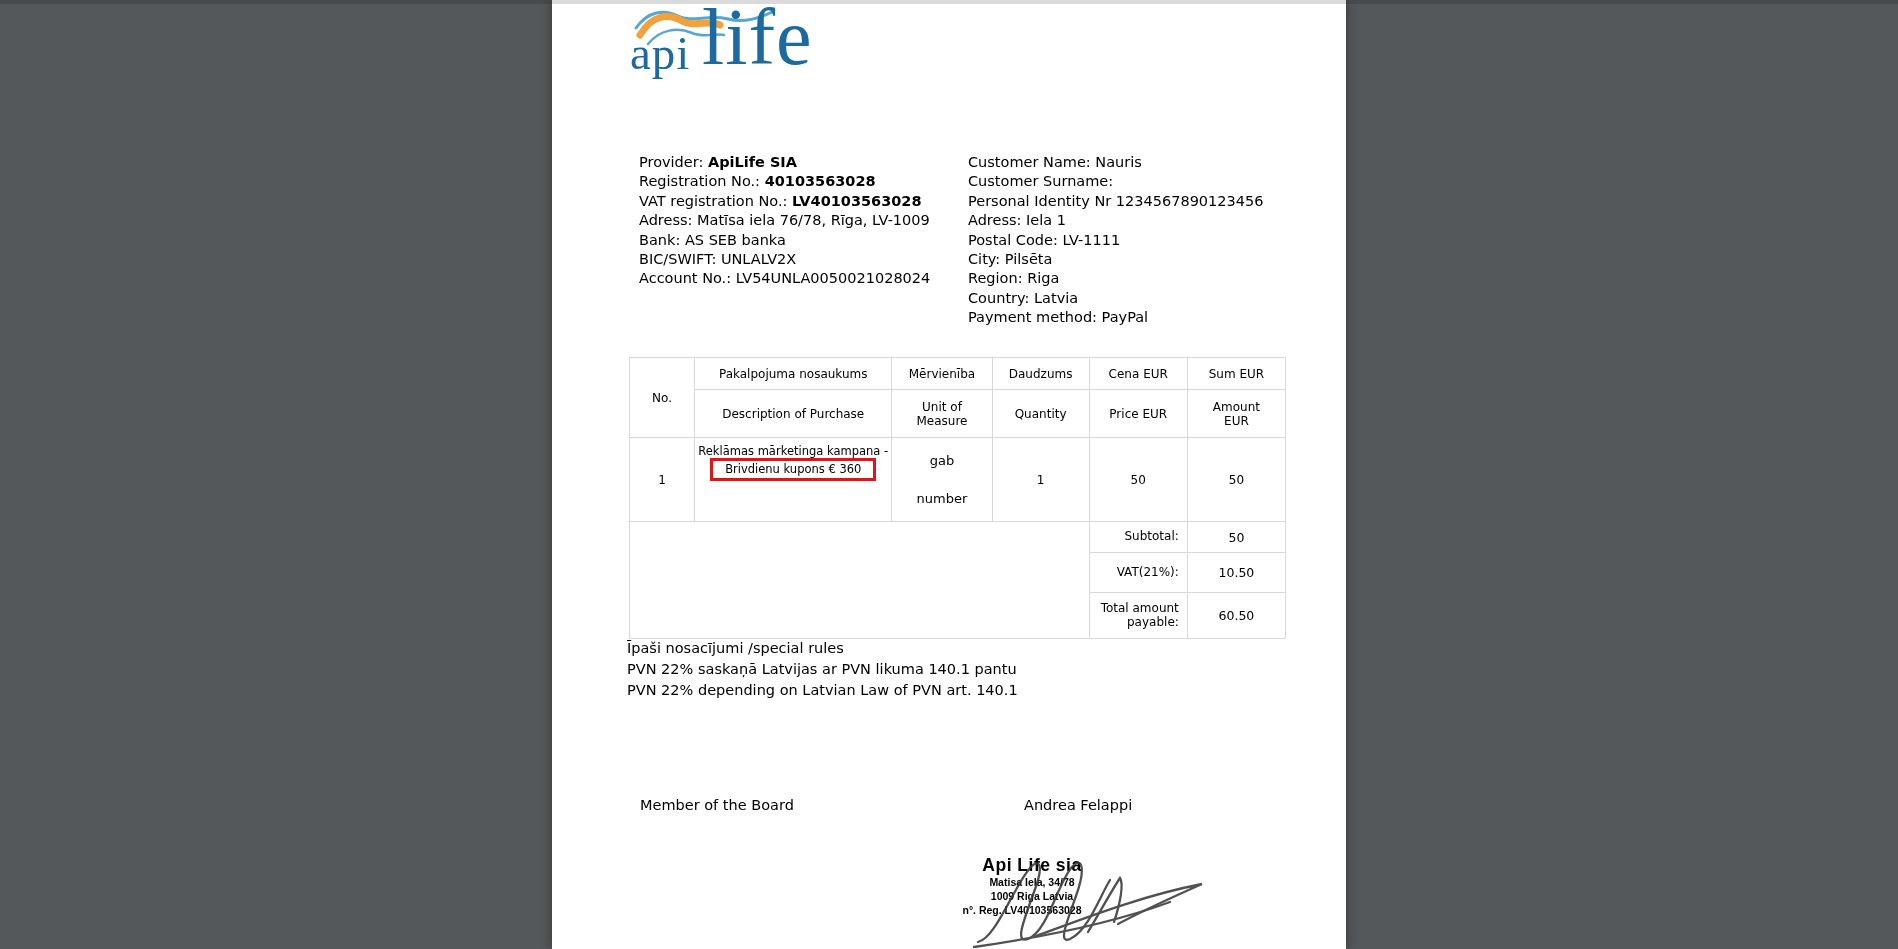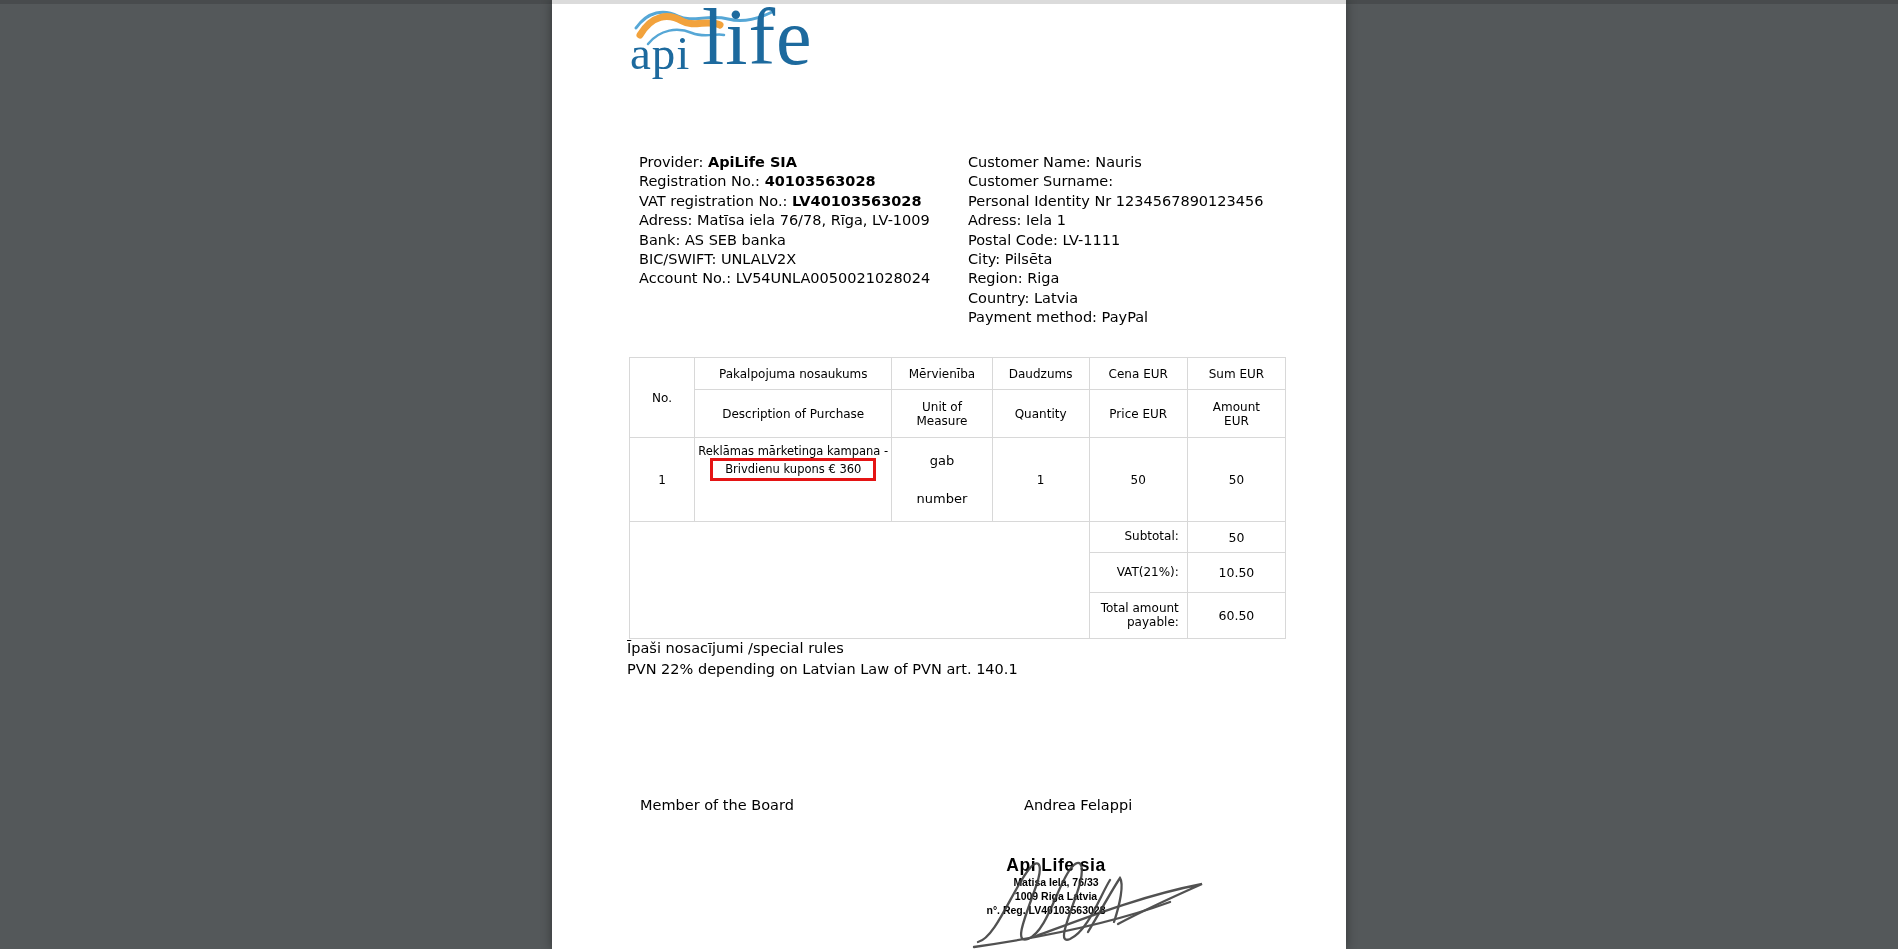--- a/index.html
+++ b/index.html
@@ -52,21 +52,21 @@
   .unit-inner{display:flex;flex-direction:column;align-items:center;justify-content:center;height:77px;gap:23px;}
   .unit-inner div{font-size:13px;}
   td.slabel{text-align:right;padding:2px 8px 2px 4px;line-height:13.5px;}
   td.sval{font-size:12.5px;}
   
   .special{position:absolute;left:75px;top:638px;font-size:14.5px;line-height:21px;}
   .words{position:absolute;left:75px;top:726px;font-size:14.5px;line-height:21px;}
   .board-left{position:absolute;left:88px;top:797px;font-size:14.5px;}
   .board-right{position:absolute;left:472px;top:797px;font-size:14.5px;}
   
-  .stamp{position:absolute;left:424px;top:855px;width:160px;text-align:center;font-family:"Liberation Sans",sans-serif;}
+  .stamp{position:absolute;left:400px;top:855px;width:160px;text-align:center;font-family:"Liberation Sans",sans-serif;}
   .stamp-company{font-size:17.5px;font-weight:bold;letter-spacing:0.5px;line-height:20px;}
   .stamp-line{font-size:10.5px;font-weight:bold;line-height:14px;}
   .stamp-line.shift{margin-left:-20px;}
   .sig{position:absolute;left:418px;top:838px;z-index:3;}
 </style>
 </head>
 <body>
 
 <div class="top-shade"></div>
 
@@ -159,30 +159,31 @@
       <tr class="s3">
         <td class="slabel">Total amount payable:</td>
         <td class="sval">60.50</td>
       </tr>
     </tbody>
       </table>
   </div>
 
   <div class="special">
     <div>Īpaši nosacījumi /special rules</div>
+    <div>PVN 22% saskaņā Latvijas ar PVN likuma 140.1 pantu</div>
     <div>PVN 22% depending on Latvian Law of PVN art. 140.1</div>
   </div>
 
 
   <span class="board-left">Member of the Board</span>
   <span class="board-right">Andrea Felappi</span>
 
   <div class="stamp">
     <div class="stamp-company">Api Life sia</div>
-    <div class="stamp-line">Matisa Iela, 76/33</div>
+    <div class="stamp-line">Matisa Iela, 34/78</div>
     <div class="stamp-line">1009 Riga Latvia</div>
     <div class="stamp-line shift">n°. Reg. LV40103563028</div>
   </div>
 
   <svg class="sig" width="270" height="111" viewBox="0 0 270 111">
     <g fill="none" stroke="#3a3a3a" stroke-width="2.3" stroke-linecap="round" opacity="0.88">
       <path d="M8,104 C26,100 44,48 60,30 C70,19 74,28 64,54 C54,82 44,106 58,101 C78,93 88,44 102,29 C112,18 116,30 106,58 C96,86 88,106 100,101 C118,93 130,58 140,42"></path>
       <path d="M66,98 C110,82 170,58 232,46 C214,54 178,70 148,86"></path>
       <path d="M4,109 C60,101 140,86 200,64"></path>
       <path d="M118,94 C130,74 142,52 150,40 C154,46 150,66 144,84"></path>

